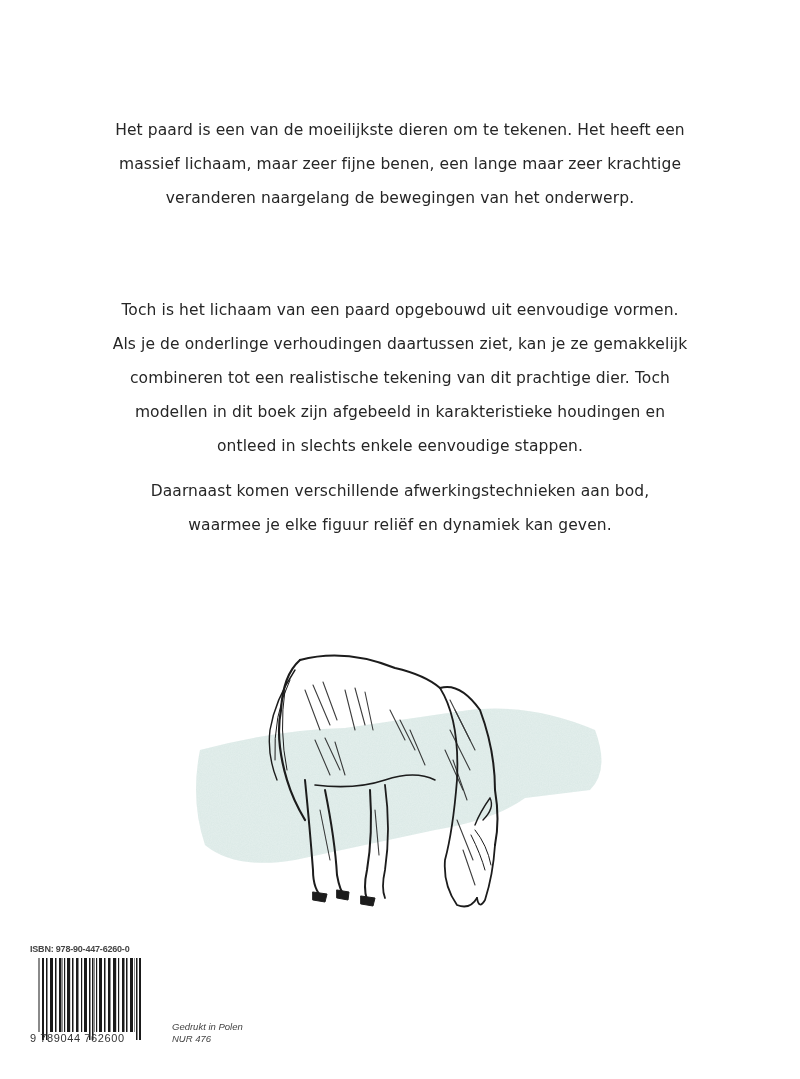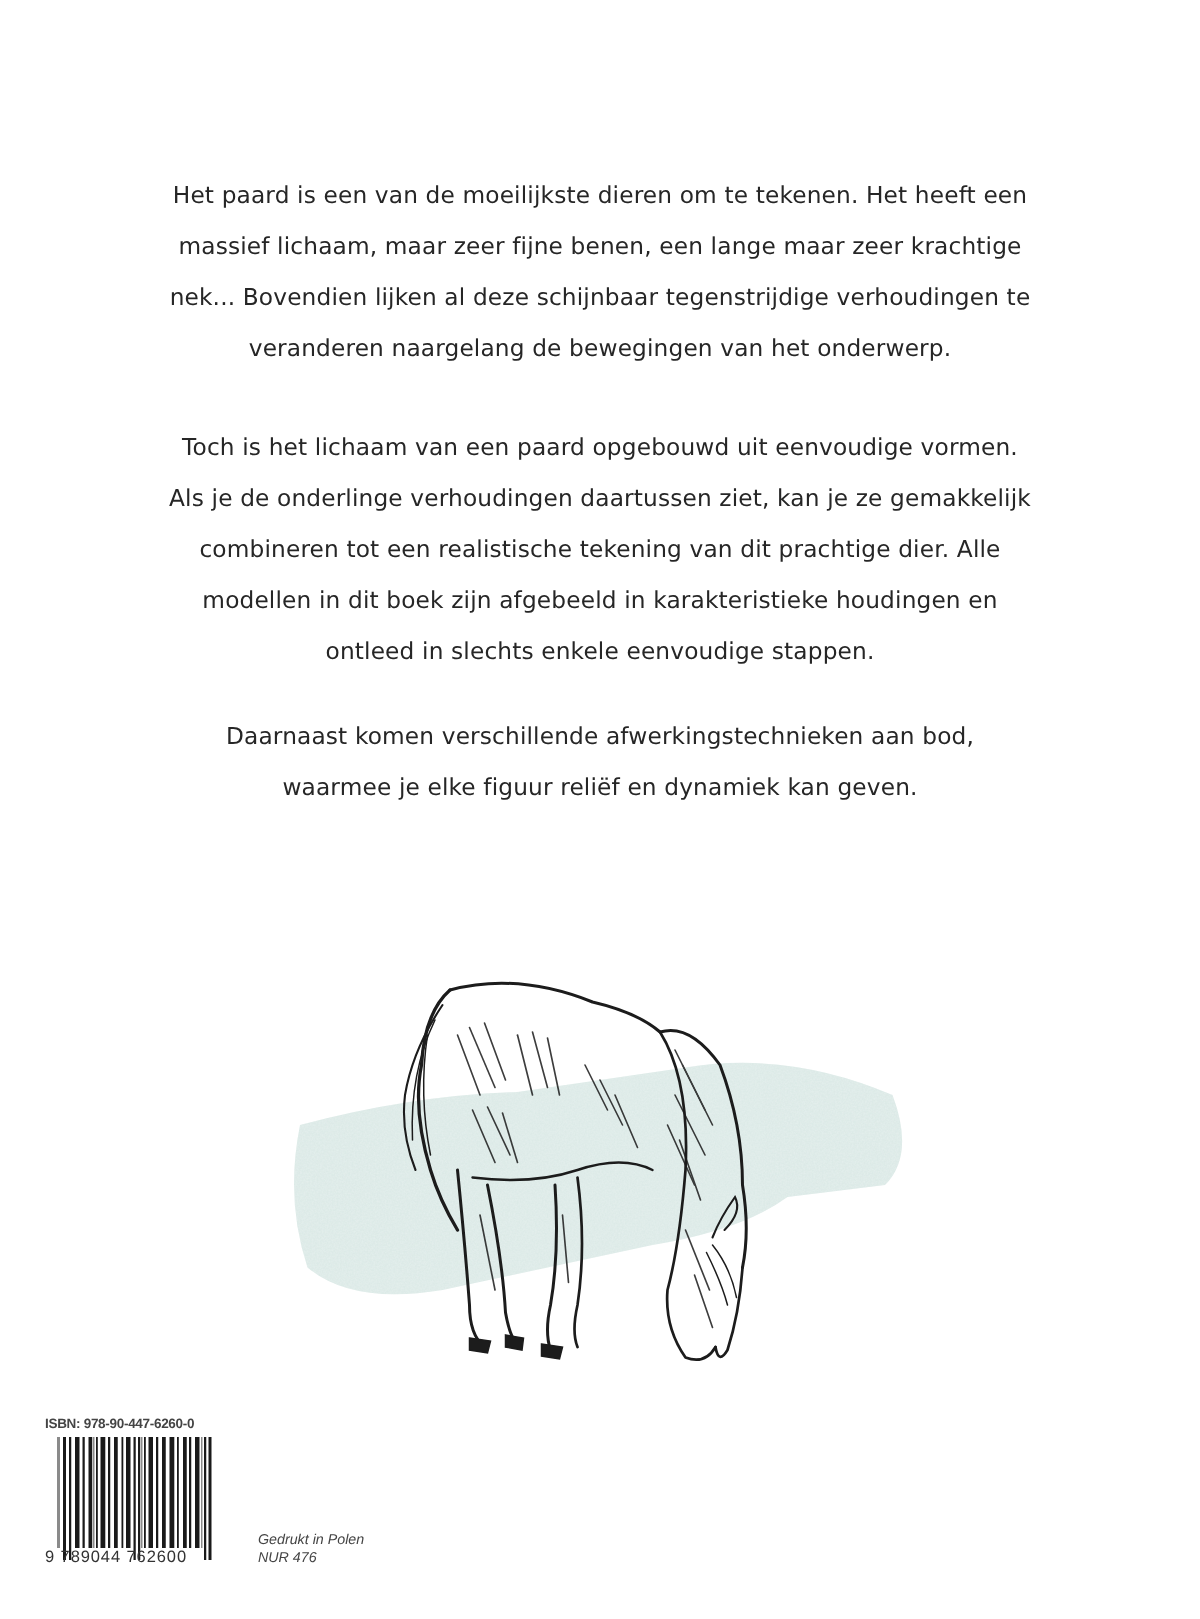--- a/index.html
+++ b/index.html
@@ -1,43 +1,42 @@
 <!DOCTYPE html>
 <html><head>
 <meta charset="utf-8">
 <style>
   html, body { margin: 0; padding: 0; background: #ffffff; }
   body { width: 800px; height: 1079px; position: relative; overflow: hidden;
          font-family: "DejaVu Sans", sans-serif; color: #222; }
   .blurb { position: absolute; left: 0; width: 800px; text-align: center; }
   .para p { margin: 0; font-size: 15.5px; line-height: 34px; letter-spacing: 0.1px; color: #262626; }
   #p1 { top: 113px; }
-  #p2 { top: 281px; text-align: center; }
+  #p2 { top: 293px; text-align: center; }
   #p3 { top: 474px; }
   .illus { position: absolute; left: 195px; top: 630px; width: 420px; height: 290px; }
   .barcode { position: absolute; left: 30px; top: 944px; width: 130px; }
   .isbn-label { font-family: "Liberation Sans", sans-serif; font-size: 9px; color: #444; position:absolute; left: 0; top: 0; white-space: nowrap; letter-spacing: -0.2px; font-weight: bold; }
   .bars { position: absolute; left: 6px; top: 14px; }
   .digits { font-family: "Liberation Sans", sans-serif; font-size: 11px; color: #333; position: absolute; top: 88px; left: 0; white-space: nowrap; letter-spacing: 0.6px; }
   .printinfo { position: absolute; left: 172px; top: 1021px; font-family: "Liberation Sans", sans-serif; font-size: 9.5px; color: #444; line-height: 12px; font-style: italic; }
 </style>
 </head>
 <body>
 
 <div class="blurb para" id="p1">
   <p>Het paard is een van de moeilijkste dieren om te tekenen. Het heeft een</p>
   <p>massief lichaam, maar zeer fijne benen, een lange maar zeer krachtige</p>
-  <p>nek... Bovendien lijken al deze schijnbaar tegenstrijdige verhoudingen te</p>
   <p>veranderen naargelang de bewegingen van het onderwerp.</p>
 </div>
 
 <div class="blurb para" id="p2">
   <p>Toch is het lichaam van een paard opgebouwd uit eenvoudige vormen.</p>
   <p>Als je de onderlinge verhoudingen daartussen ziet, kan je ze gemakkelijk</p>
-  <p>combineren tot een realistische tekening van dit prachtige dier. Alle</p>
+  <p>combineren tot een realistische tekening van dit prachtige dier. Toch</p>
   <p>modellen in dit boek zijn afgebeeld in karakteristieke houdingen en</p>
   <p>ontleed in slechts enkele eenvoudige stappen.</p>
 </div>
 
 <div class="blurb para" id="p3">
   <p>Daarnaast komen verschillende afwerkingstechnieken aan bod,</p>
   <p>waarmee je elke figuur reliëf en dynamiek kan geven.</p>
 </div>
 
 <div class="illus">

